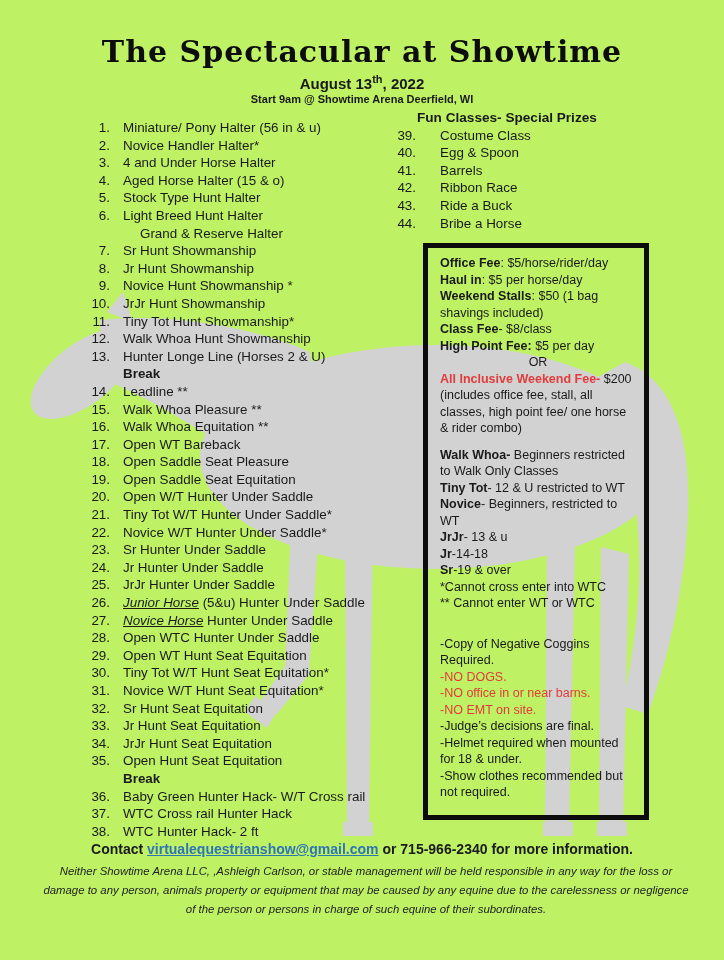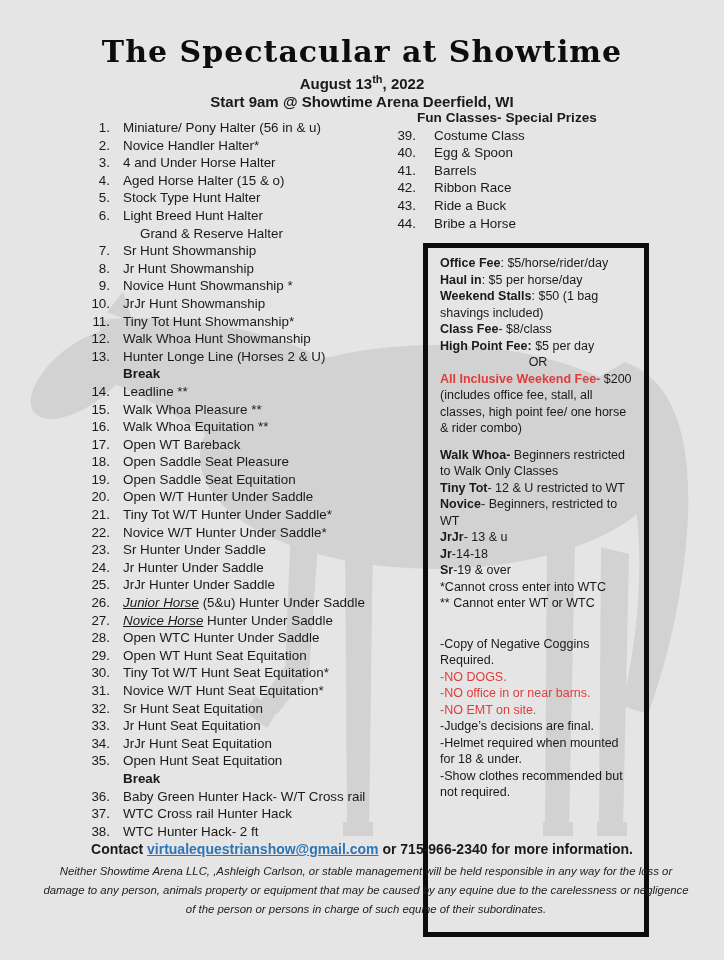--- a/index.html
+++ b/index.html
@@ -1,39 +1,39 @@
 <!DOCTYPE html>
 <html style="--red: #e03c3c; --blue: #2e75b6; --gray: #d2d2d2;"><head>
 <meta charset="utf-8">
 <style>
   :root{ --red:#e03c3c; --blue:#2e75b6; --gray:#d2d2d2; --ink:#1a1a1a; }
   html,body{margin:0;padding:0;background:#fff;}
-  .page{position:relative;width:724px;height:960px;background:#e5e5e5;overflow:hidden;
+  .page{position:relative;width:724px;height:960px;background:#bef264;overflow:hidden;
         font-family:"Liberation Sans",sans-serif;color:var(--ink);}
   .horse{position:absolute;left:15px;top:282px;width:700px;height:565px;z-index:0;}
   header{position:absolute;top:34px;left:0;right:0;text-align:center;z-index:2;}
   h1{margin:0;font-family:"DejaVu Serif",serif;font-size:30px;font-weight:800;
      letter-spacing:1px;color:#0d0d0d;}
   .date{font-size:15px;font-weight:600;margin-top:4px;}
   .date sup{font-size:11px;}
-  .start{font-size:15px;font-weight:700;margin-top:1px;}
+  .start{font-size:11px;font-weight:700;margin-top:1px;}
   #class-list{position:absolute;left:84px;top:119px;z-index:2;}
   .crow{display:flex;height:17.6px;font-size:13.4px;line-height:17.6px;white-space:nowrap;}
   .crow .num{width:26px;text-align:right;flex:none;}
   .crow .txt{margin-left:13px;}
   .crow.ind .txt{margin-left:30px;}
   .b{font-weight:700;}
   .iu{font-style:italic;text-decoration:underline;}
   .red{color:var(--red);}
   .fun{position:absolute;left:392px;top:109px;z-index:2;}
   .fun-heading{font-weight:700;font-size:13.6px;line-height:17.6px;margin-left:25px;white-space:nowrap;}
   .frow{display:flex;height:17.6px;font-size:13.4px;line-height:17.6px;white-space:nowrap;}
   .frow .num{width:24px;text-align:right;flex:none;}
-  .frow .txt{margin-left:18px;text-align:right;}
-  #info-box{position:absolute;left:423px;top:243px;width:226px;height:694px;box-sizing:border-box;
+  .frow .txt{margin-left:24px;text-align:right;}
+  #info-box{position:absolute;left:423px;top:243px;width:226px;height:577px;box-sizing:border-box;
             border:5px solid #0c0c0c;padding:7px 8px 0 12px;z-index:2;
             font-size:12.5px;line-height:16.5px;background:transparent;}
   .iline{min-height:16.5px;}
   .iline.center{text-align:center;}
   .contact{position:absolute;left:0;right:0;top:841px;text-align:center;z-index:2;
            font-size:14px;font-weight:600;}
   .email{color:var(--blue);text-decoration:underline;font-weight:600;cursor:pointer;}
   .disclaimer{position:absolute;left:36px;right:28px;top:862px;text-align:center;z-index:2;
               font-style:italic;font-size:11.4px;line-height:19px;color:#222;}
 </style>

